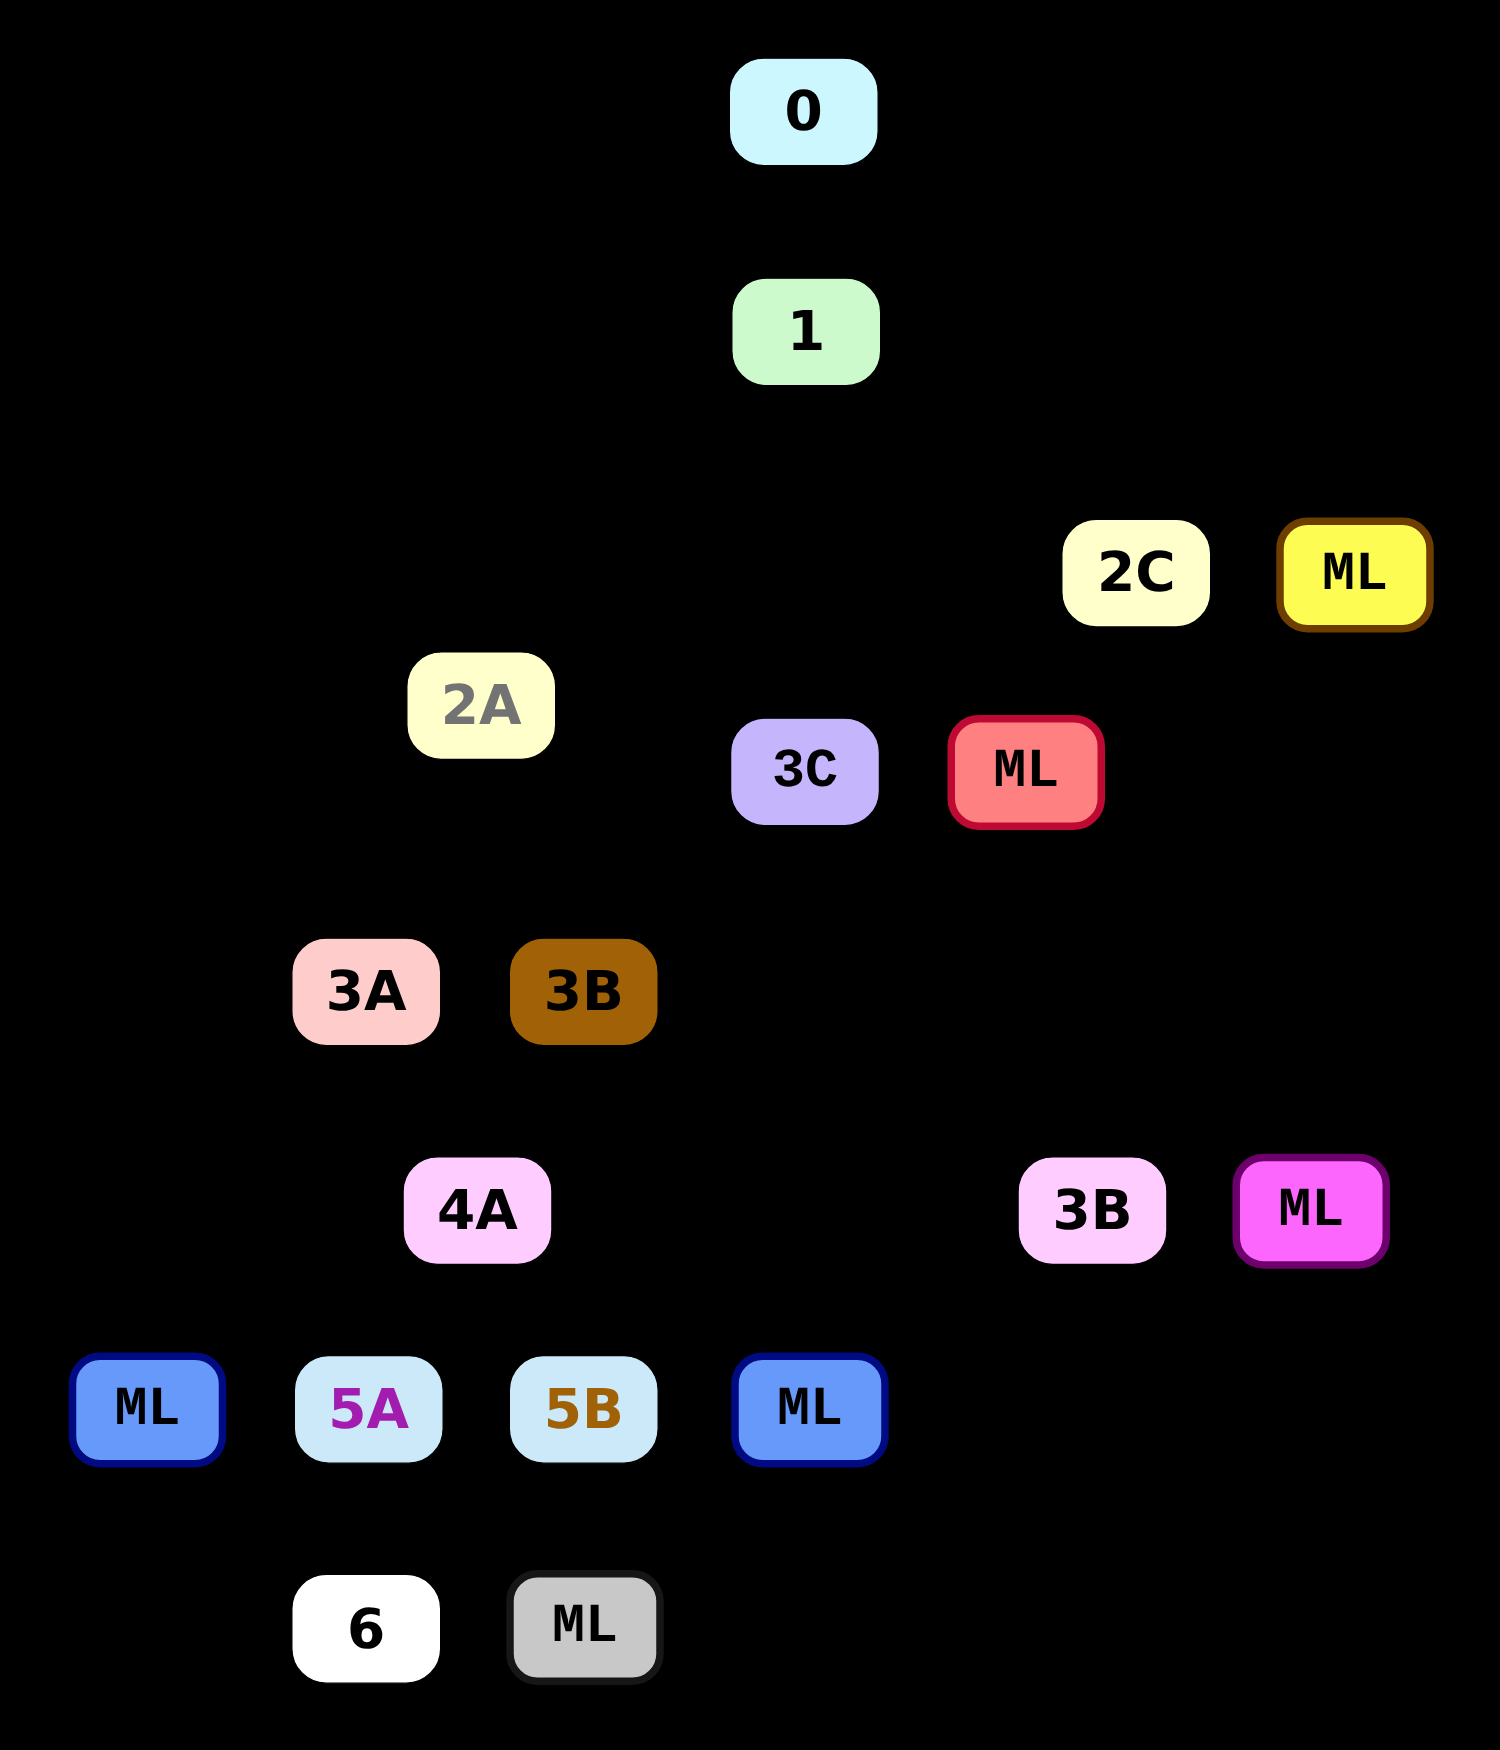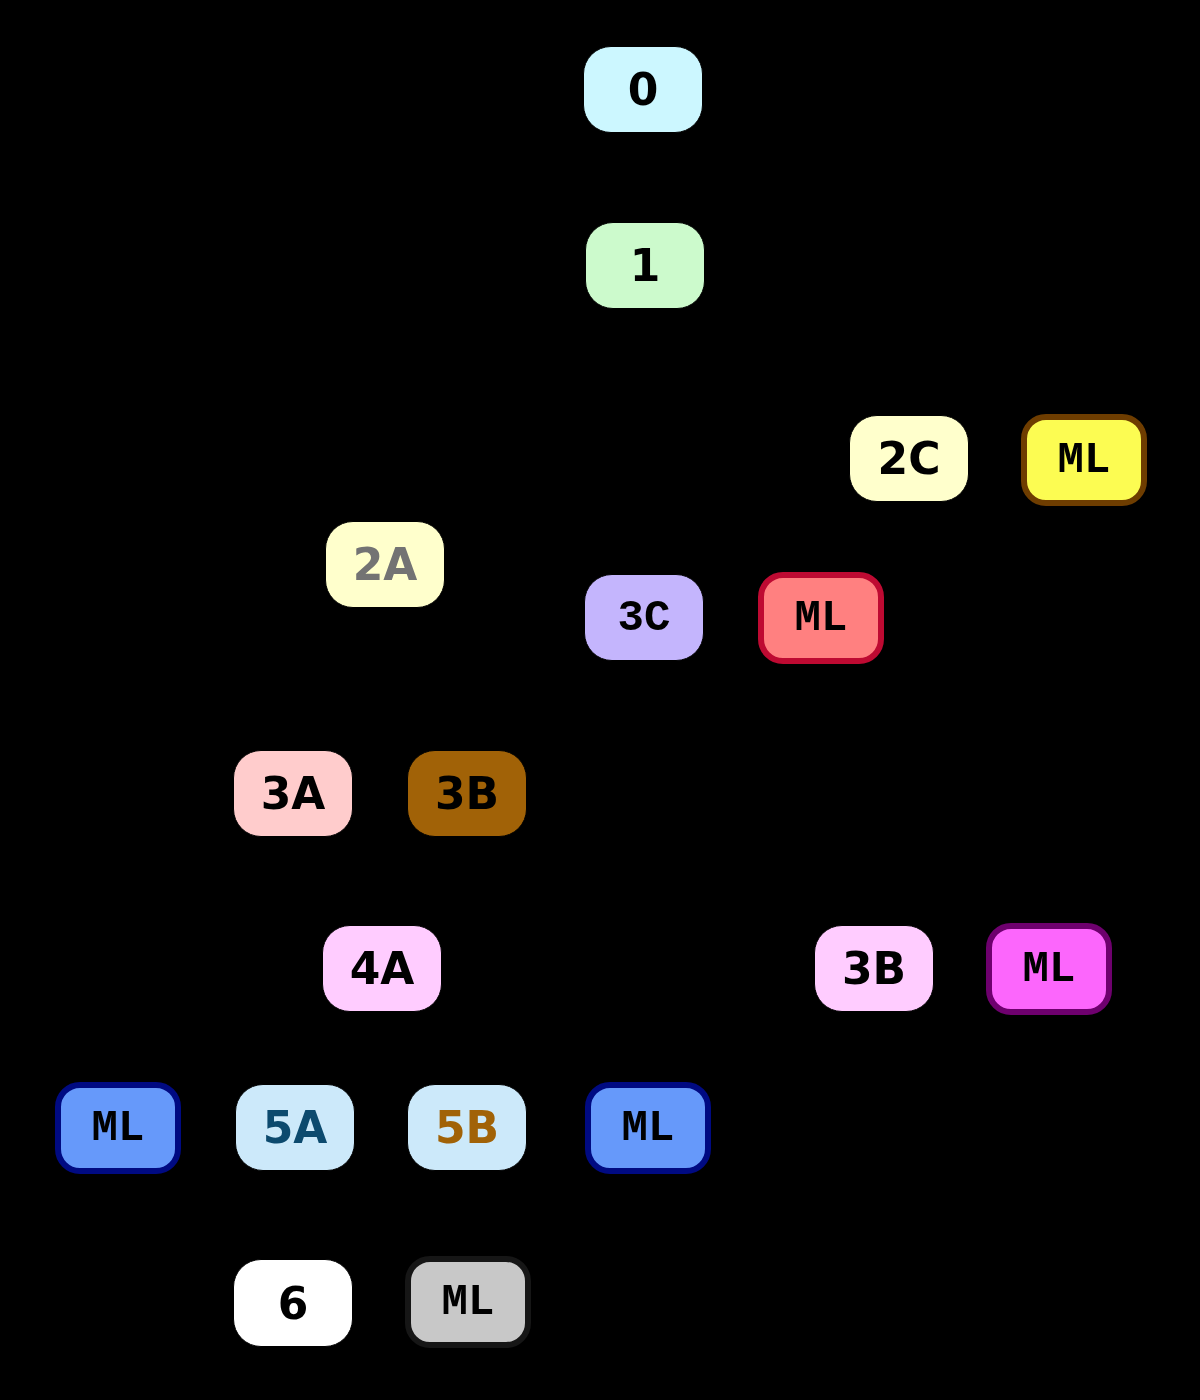--- a/index.html
+++ b/index.html
@@ -76,21 +76,21 @@
     </div>
   <div class="node" style="left: 814px; top: 925px; width: 120px; height: 87px; background: rgb(255, 204, 255); border-color: rgb(0, 0, 0); color: rgb(0, 0, 0);">
       <span>3B</span>
     </div>
   <div class="node ml" style="left: 986px; top: 923px; width: 126px; height: 92px; background: rgb(252, 102, 252); border-color: rgb(110, 0, 110); color: rgb(0, 0, 0);">
       <span>ML</span>
     </div>
   <div class="node ml" style="left: 55px; top: 1082px; width: 126px; height: 92px; background: rgb(102, 153, 250); border-color: rgb(0, 10, 130); color: rgb(0, 0, 0);">
       <span>ML</span>
     </div>
-  <div class="node" style="left: 235px; top: 1084px; width: 120px; height: 87px; background: rgb(204, 233, 250); border-color: rgb(0, 0, 0); color: #0c4a6e;">
+  <div class="node" style="left: 235px; top: 1084px; width: 120px; height: 87px; background: rgb(204, 233, 250); border-color: rgb(0, 0, 0); color: #a21caf;">
       <span>5A</span>
     </div>
   <div class="node" style="left: 407px; top: 1084px; width: 120px; height: 87px; background: rgb(204, 233, 250); border-color: rgb(0, 0, 0); color: #a16207;">
       <span>5B</span>
     </div>
   <div class="node ml" style="left: 585px; top: 1082px; width: 126px; height: 92px; background: rgb(102, 153, 250); border-color: rgb(0, 10, 130); color: rgb(0, 0, 0);">
       <span>ML</span>
     </div>
   <div class="node" style="left: 233px; top: 1259px; width: 120px; height: 88px; background: rgb(255, 255, 255); border-color: rgb(0, 0, 0); color: rgb(0, 0, 0);">
       <span>6</span>

